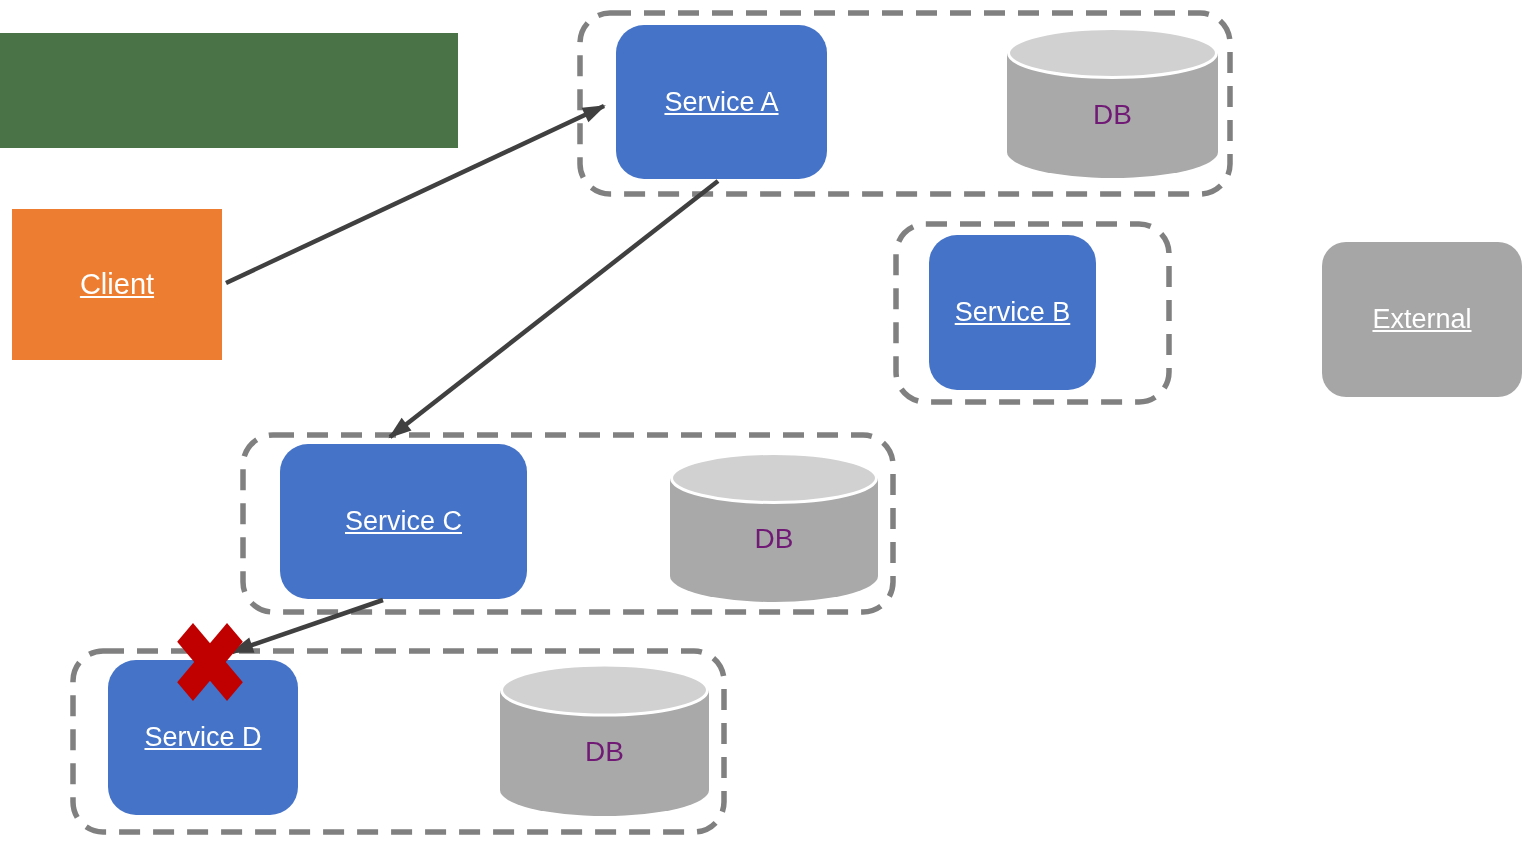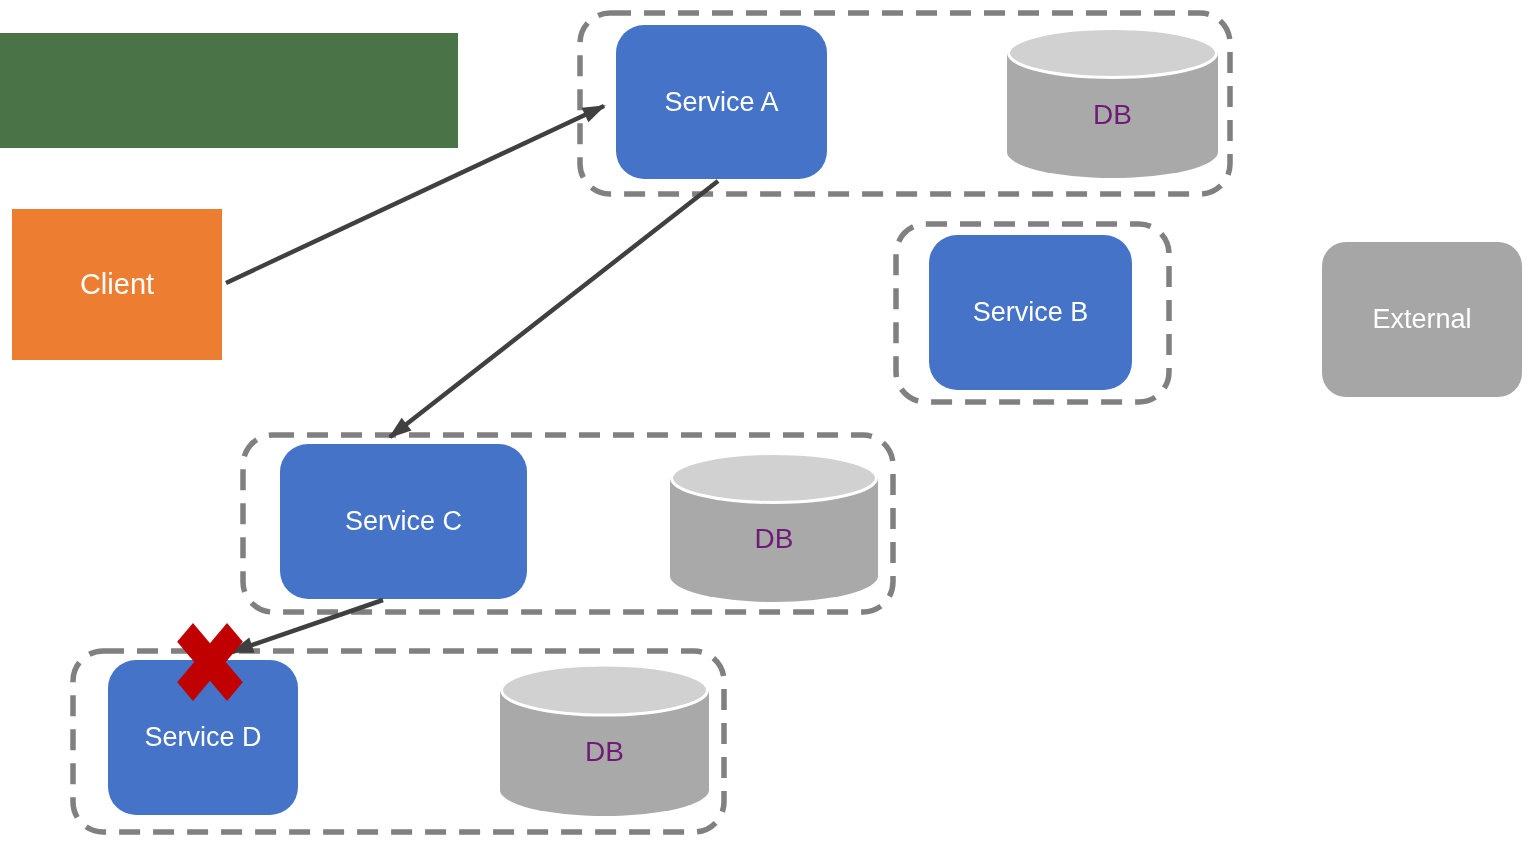--- a/index.html
+++ b/index.html
@@ -16,20 +16,21 @@
   .banner {
     background: var(--green-banner, #4A7348);
   }
 
   .node {
     display: flex;
     align-items: center;
     justify-content: center;
     color: #ffffff;
     text-align: left;
+    text-decoration: underline;
   }
   .node-blue   { background: var(--service-blue, #4573C8); border-radius: 28px; font-size: 27px; }
   .node-orange { background: var(--client-orange, #ED7D31); border-radius: 0; font-size: 29px; }
   .node-gray   { background: var(--gray-node, #A6A6A6); border-radius: 24px; font-size: 27px; }
 
   .boundary-svg { position: absolute; inset: 0; width: 100%; height: 100%; }
   .boundary-rect {
     fill: none;
     stroke: var(--dashed-border, #808080);
     stroke-width: 5.5;
@@ -84,21 +85,21 @@
     </svg>
     <div class="db-label">DB</div>
   </div>
 
   <div class="abs" style="left:893px; top:221px; width:279px; height:184px;">
     <svg class="boundary-svg" viewBox="0 0 279 184">
       <rect class="boundary-rect" x="3" y="3" width="273" height="178" rx="30" ry="30"></rect>
     </svg>
   </div>
 
-  <div class="abs node node-blue" style="left:929px; top:235px; width:203px; height:155px;">
+  <div class="abs node node-blue" style="left:929px; top:235px; width:167px; height:155px;">
     <span>Service B</span>
   </div>
 
   <div class="abs node node-gray" style="left:1322px; top:242px; width:200px; height:155px;">
     <span>External</span>
   </div>
 
   <div class="abs" style="left:240px; top:432px; width:656px; height:183px;">
     <svg class="boundary-svg" viewBox="0 0 656 183">
       <rect class="boundary-rect" x="3" y="3" width="650" height="177" rx="30" ry="30"></rect>

